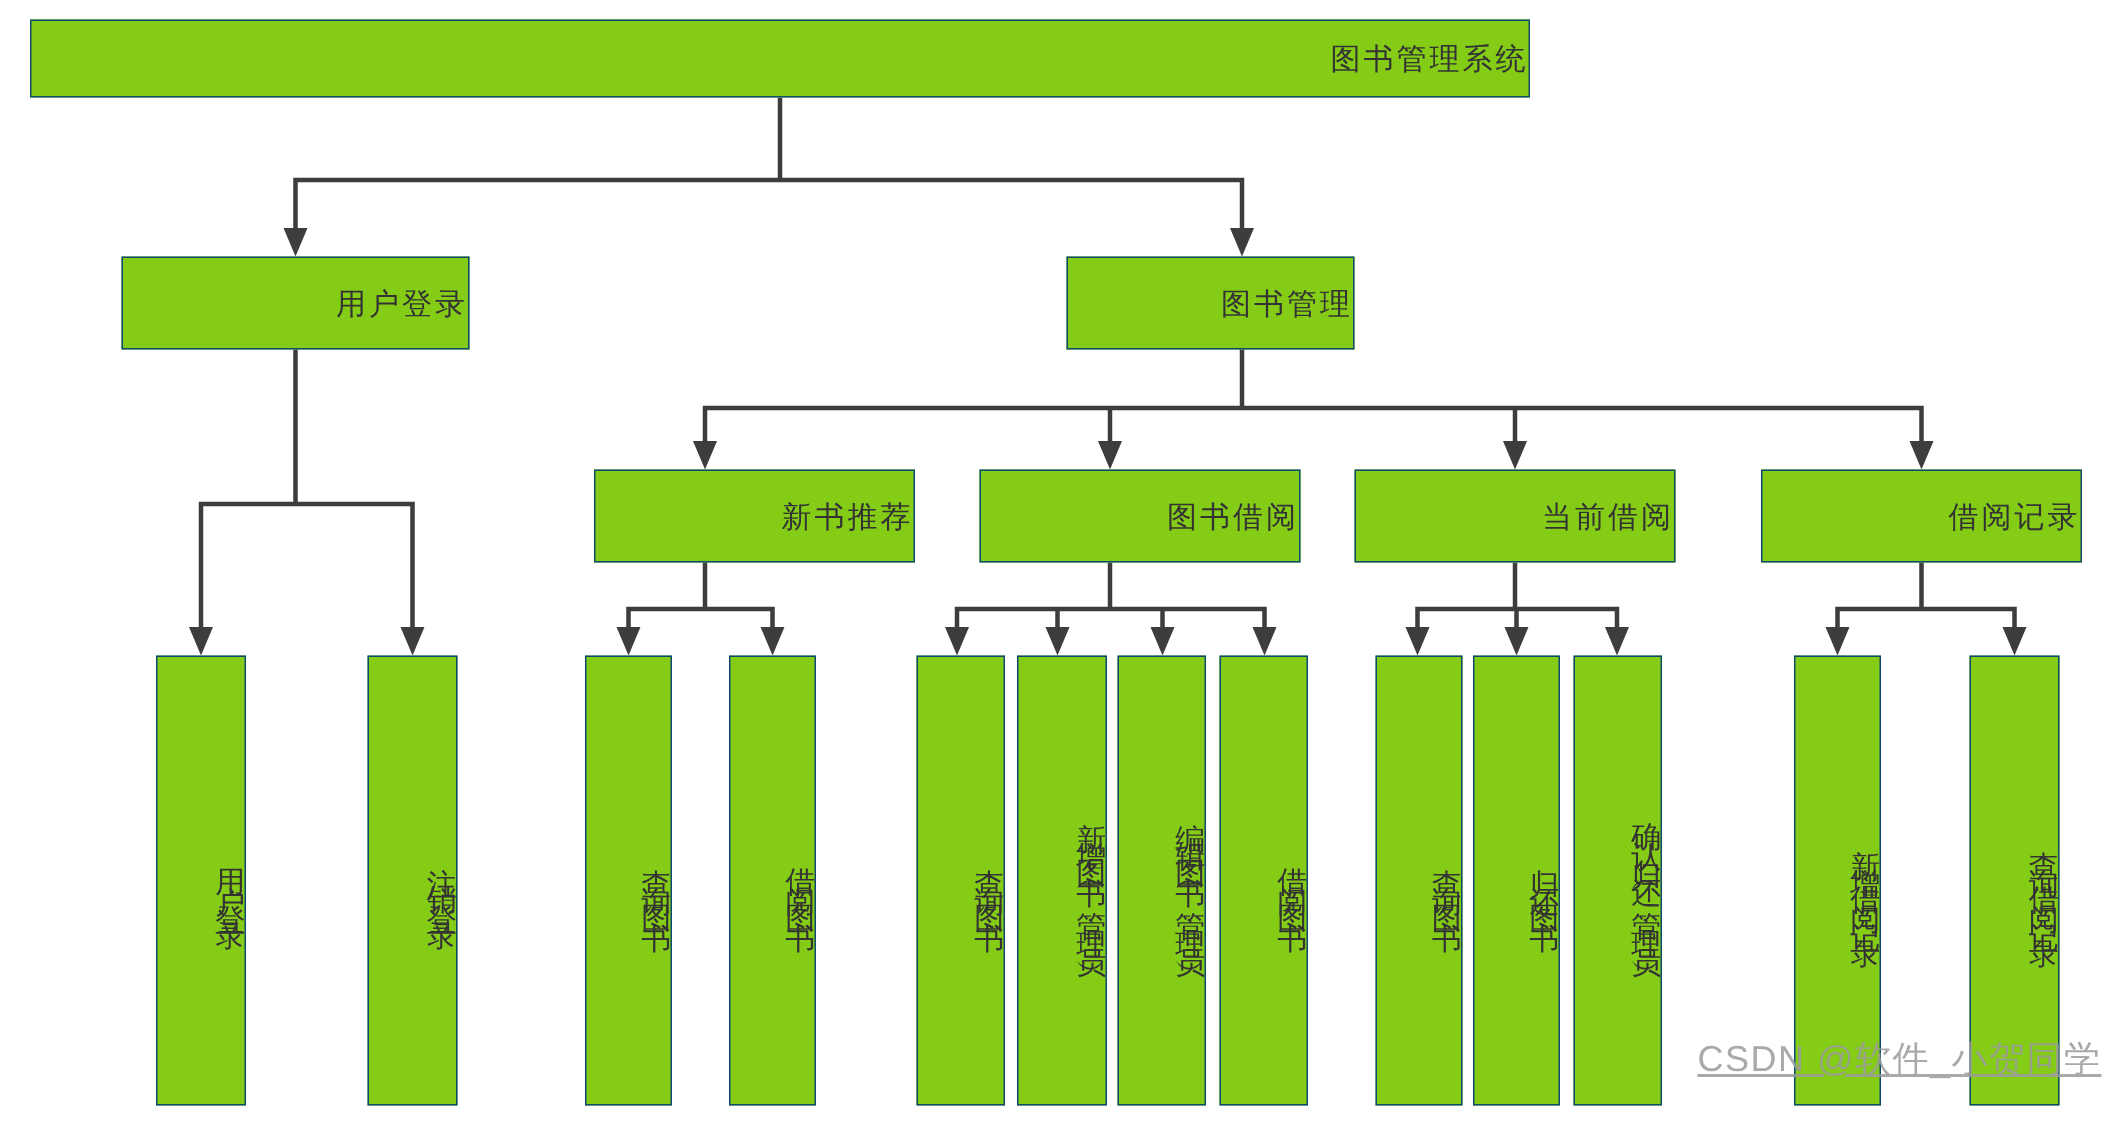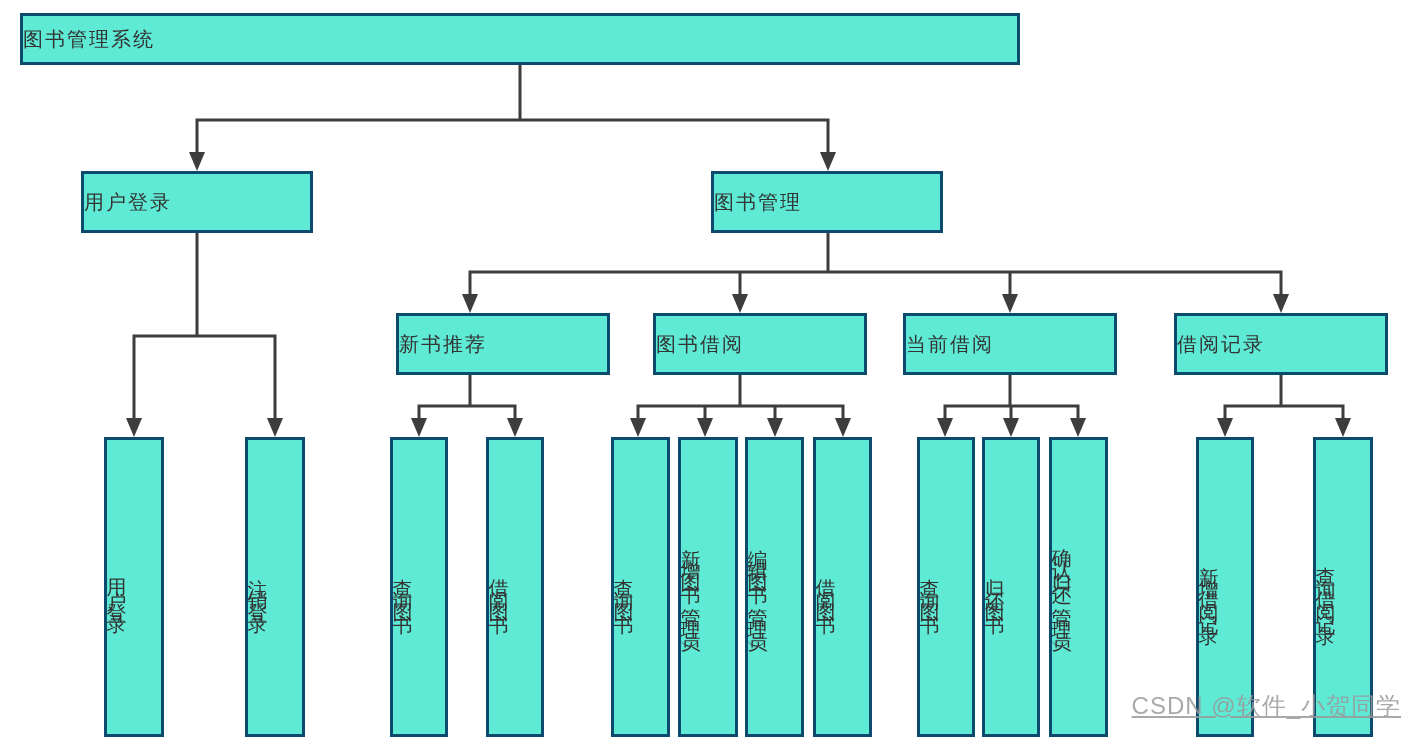--- a/index.html
+++ b/index.html
@@ -2,22 +2,22 @@
 <html><head>
 <meta charset="utf-8">
 <style>
   html,body{margin:0;padding:0;background:#ffffff;}
   #stage{
     position:relative;width:1405px;height:747px;background:#ffffff;overflow:hidden;
     font-family:"Liberation Sans","DejaVu Sans",sans-serif;color:#333333;
   }
   #connectors{position:absolute;left:0;top:0;z-index:1;}
   .box{
-    position:absolute;background:#5eead4;border:3px solid #0c4a6e;box-sizing:border-box;
-    display:flex;align-items:center;justify-content:flex-start;z-index:2;
+    position:absolute;background:#84cc16;border:1px solid #0c4a6e;box-sizing:border-box;
+    display:flex;align-items:center;justify-content:flex-end;z-index:2;
   }
   .h-box .label{font-size:20px;letter-spacing:2px;white-space:nowrap;}
   .v-box .label{
     writing-mode:vertical-lr;text-orientation:mixed;
     font-size:20px;line-height:1;letter-spacing:12px;white-space:nowrap;
   }
   .watermark{
     position:absolute;top:690px;right:4px;z-index:5;
     font-size:24px;letter-spacing:1px;color:#9b9b9b;opacity:0.85;white-space:nowrap;text-decoration:underline;
   }
@@ -60,21 +60,21 @@
     </g>
   </svg>
 
   <div class="box h-box" style="left:20px;top:13px;width:1000px;height:52px;">
     <span class="label">图书管理系统</span>
   </div>
 
   <div class="box h-box" style="left:81px;top:171px;width:232px;height:62px;">
     <span class="label">用户登录</span>
   </div>
-  <div class="box h-box" style="left:711px;top:171px;width:232px;height:62px;">
+  <div class="box h-box" style="left:711px;top:171px;width:192px;height:62px;">
     <span class="label">图书管理</span>
   </div>
 
   <div class="box h-box" style="left:363px;top:313px;width:214px;height:62px;margin-left:33px;">
     <span class="label">新书推荐</span>
   </div>
   <div class="box h-box" style="left:633px;top:313px;width:214px;height:62px;margin-left:20px;">
     <span class="label">图书借阅</span>
   </div>
   <div class="box h-box" style="left:903px;top:313px;width:214px;height:62px;">

